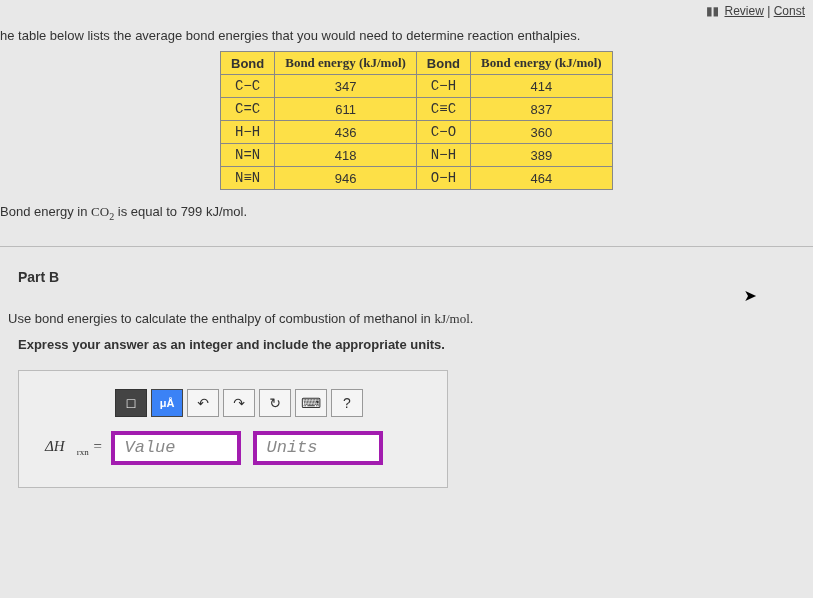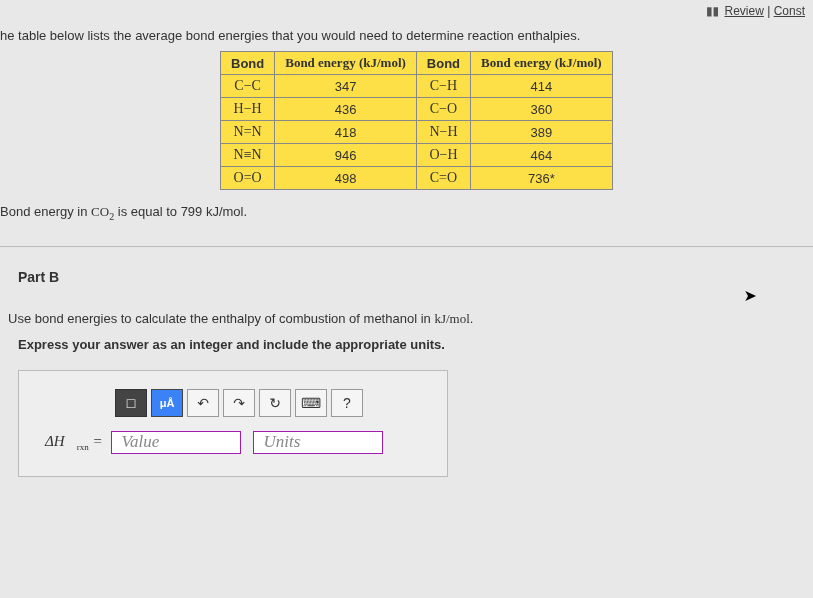--- a/index.html
+++ b/index.html
@@ -35,21 +35,21 @@
       background: #fde047;
     }
     th, td {
       border: 1px solid #888;
       padding: 3px 10px;
       text-align: center;
       font-size: 13px;
       font-weight: normal;
     }
     th { font-weight: bold; }
-    .bond-col { font-family: Liberation Serif, serif; font-size: 14px; }
+    .bond-col { font-family: Liberation Mono, monospace; font-size: 14px; }
     .note {
       margin-top: 14px;
       margin-left: 0;
       padding-bottom: 18px;
     }
     .note .co2 { font-family: 'Times New Roman', serif; }
     .sub { font-size: 10px; vertical-align: sub; }
     .section-divider {
       border-top: 1px solid #bbb;
       margin-top: 6px;
@@ -92,27 +92,27 @@
       justify-content: center;
       font-size: 14px;
       cursor: pointer;
     }
     .tool-btn.dark { background: #444; color: #fff; border-color: #333; }
     .tool-btn.dark2 { background: #3b82f6; color: #fff; border-color: #444; font-size:11px;font-weight:bold; }
     .input-row { display: flex; align-items: center; gap: 8px; }
     .dh-label { font-family: 'Times New Roman', serif; font-size: 15px; font-style: italic; margin-left: 10px;}
     .dh-label .sub2 { font-size: 9px; vertical-align: sub; font-style: normal; padding-left: 12px;}
     .value-input, .units-input {
-      border: 1px solid #a21caf;
+      border: 4px solid #a21caf;
       background: #fff;
-      height: 23px;
+      height: 34px;
       display: inline-flex;
       align-items: center;
       padding: 0 10px;
-      font-family: Liberation Serif, serif;
+      font-family: Liberation Mono, monospace;
       font-style: italic;
       font-size: 17px;
       color: #888;
     }
     .value-input { width: 130px; }
     .units-input { width: 130px; margin-left: 4px;}
     .cursor-arrow {
       position: absolute;
       top: 286px;
       right: 56px;
@@ -142,43 +142,43 @@
       <th>Bond</th>
       <th><span class="kj">Bond energy (kJ/mol)</span></th>
     </tr>
     <tr>
       <td class="bond-col">C−C</td>
       <td>347</td>
       <td class="bond-col">C−H</td>
       <td>414</td>
     </tr>
     <tr>
+      <td class="bond-col">C=C</td>
+      <td>611</td>
+      <td class="bond-col">C≡C</td>
+      <td>837</td>
+    </tr>
+    <tr>
       <td class="bond-col">H−H</td>
       <td>436</td>
       <td class="bond-col">C−O</td>
       <td>360</td>
     </tr>
     <tr>
       <td class="bond-col">N=N</td>
       <td>418</td>
       <td class="bond-col">N−H</td>
       <td>389</td>
     </tr>
     <tr>
       <td class="bond-col">N≡N</td>
       <td>946</td>
       <td class="bond-col">O−H</td>
       <td>464</td>
     </tr>
-    <tr>
-      <td class="bond-col">O=O</td>
-      <td>498</td>
-      <td class="bond-col">C=O</td>
-      <td>736*</td>
-    </tr>
   </tbody>
     </table>
 </div>
 
 <div class="note">
   <span>Bond energy in </span><span class="co2"><span>CO</span><span class="sub">2</span></span><span> is equal to 799 kJ/mol.</span>
 </div>
 
 <div class="section-divider"></div>
 

